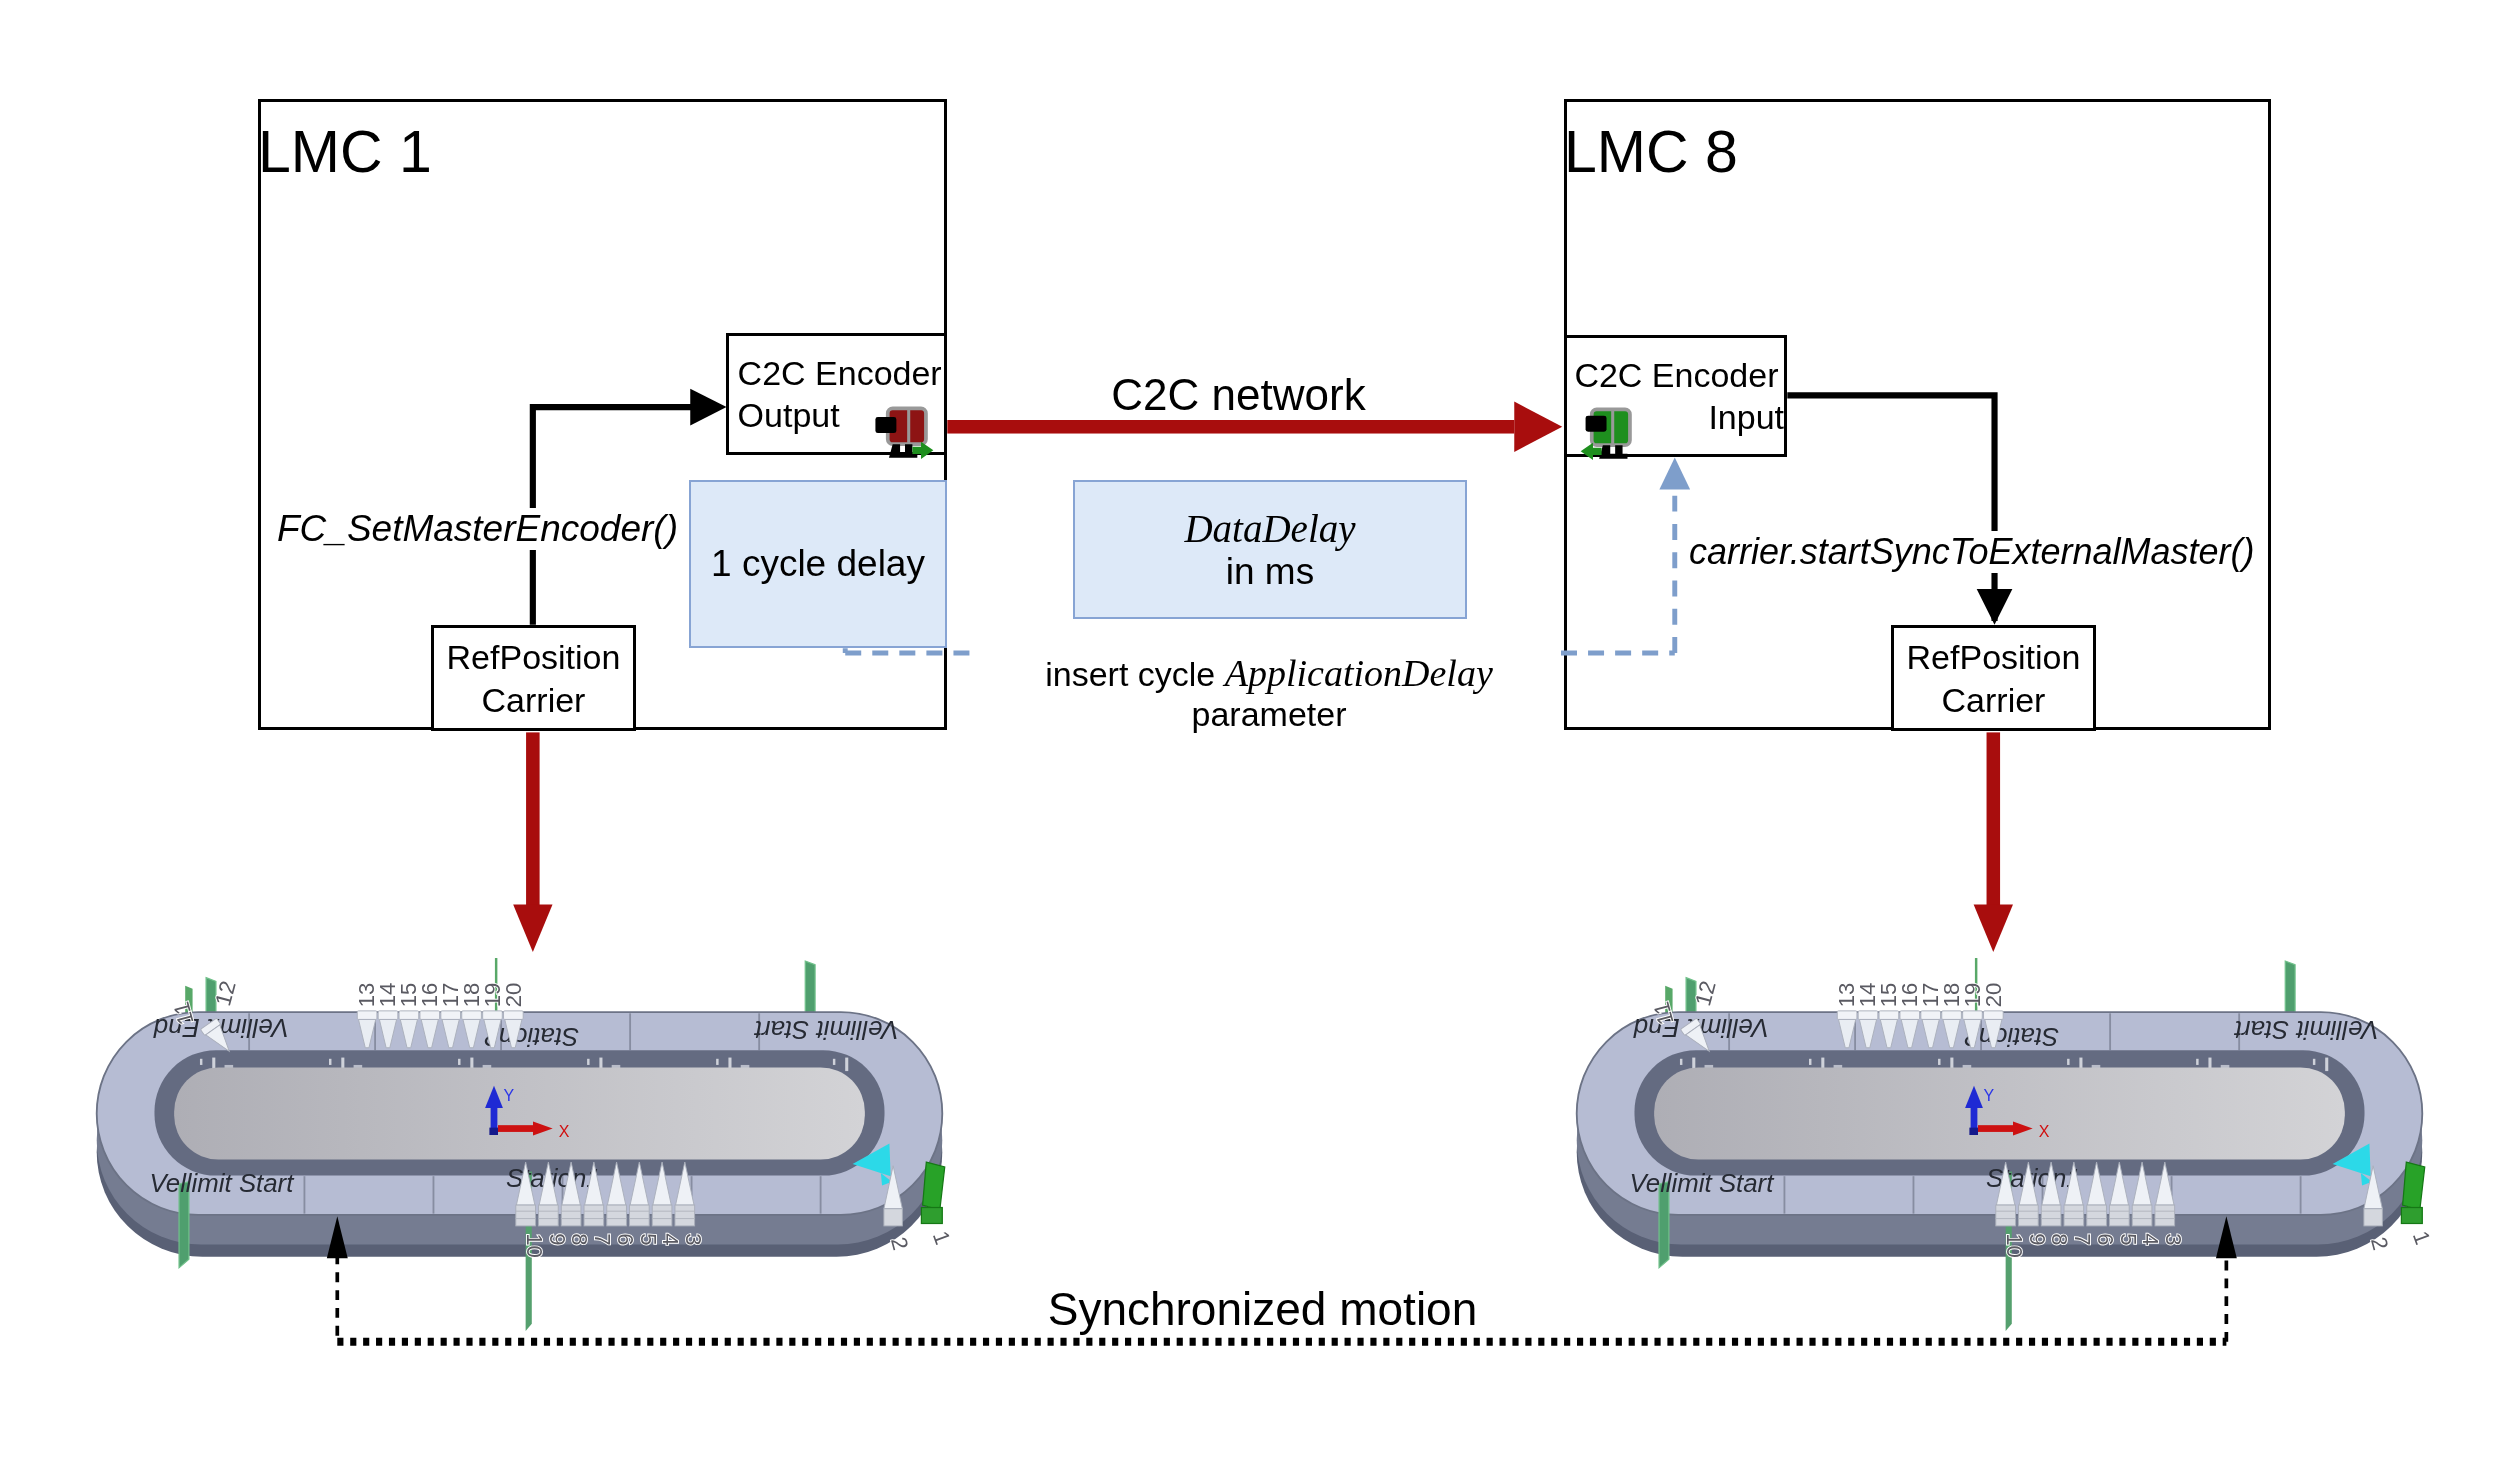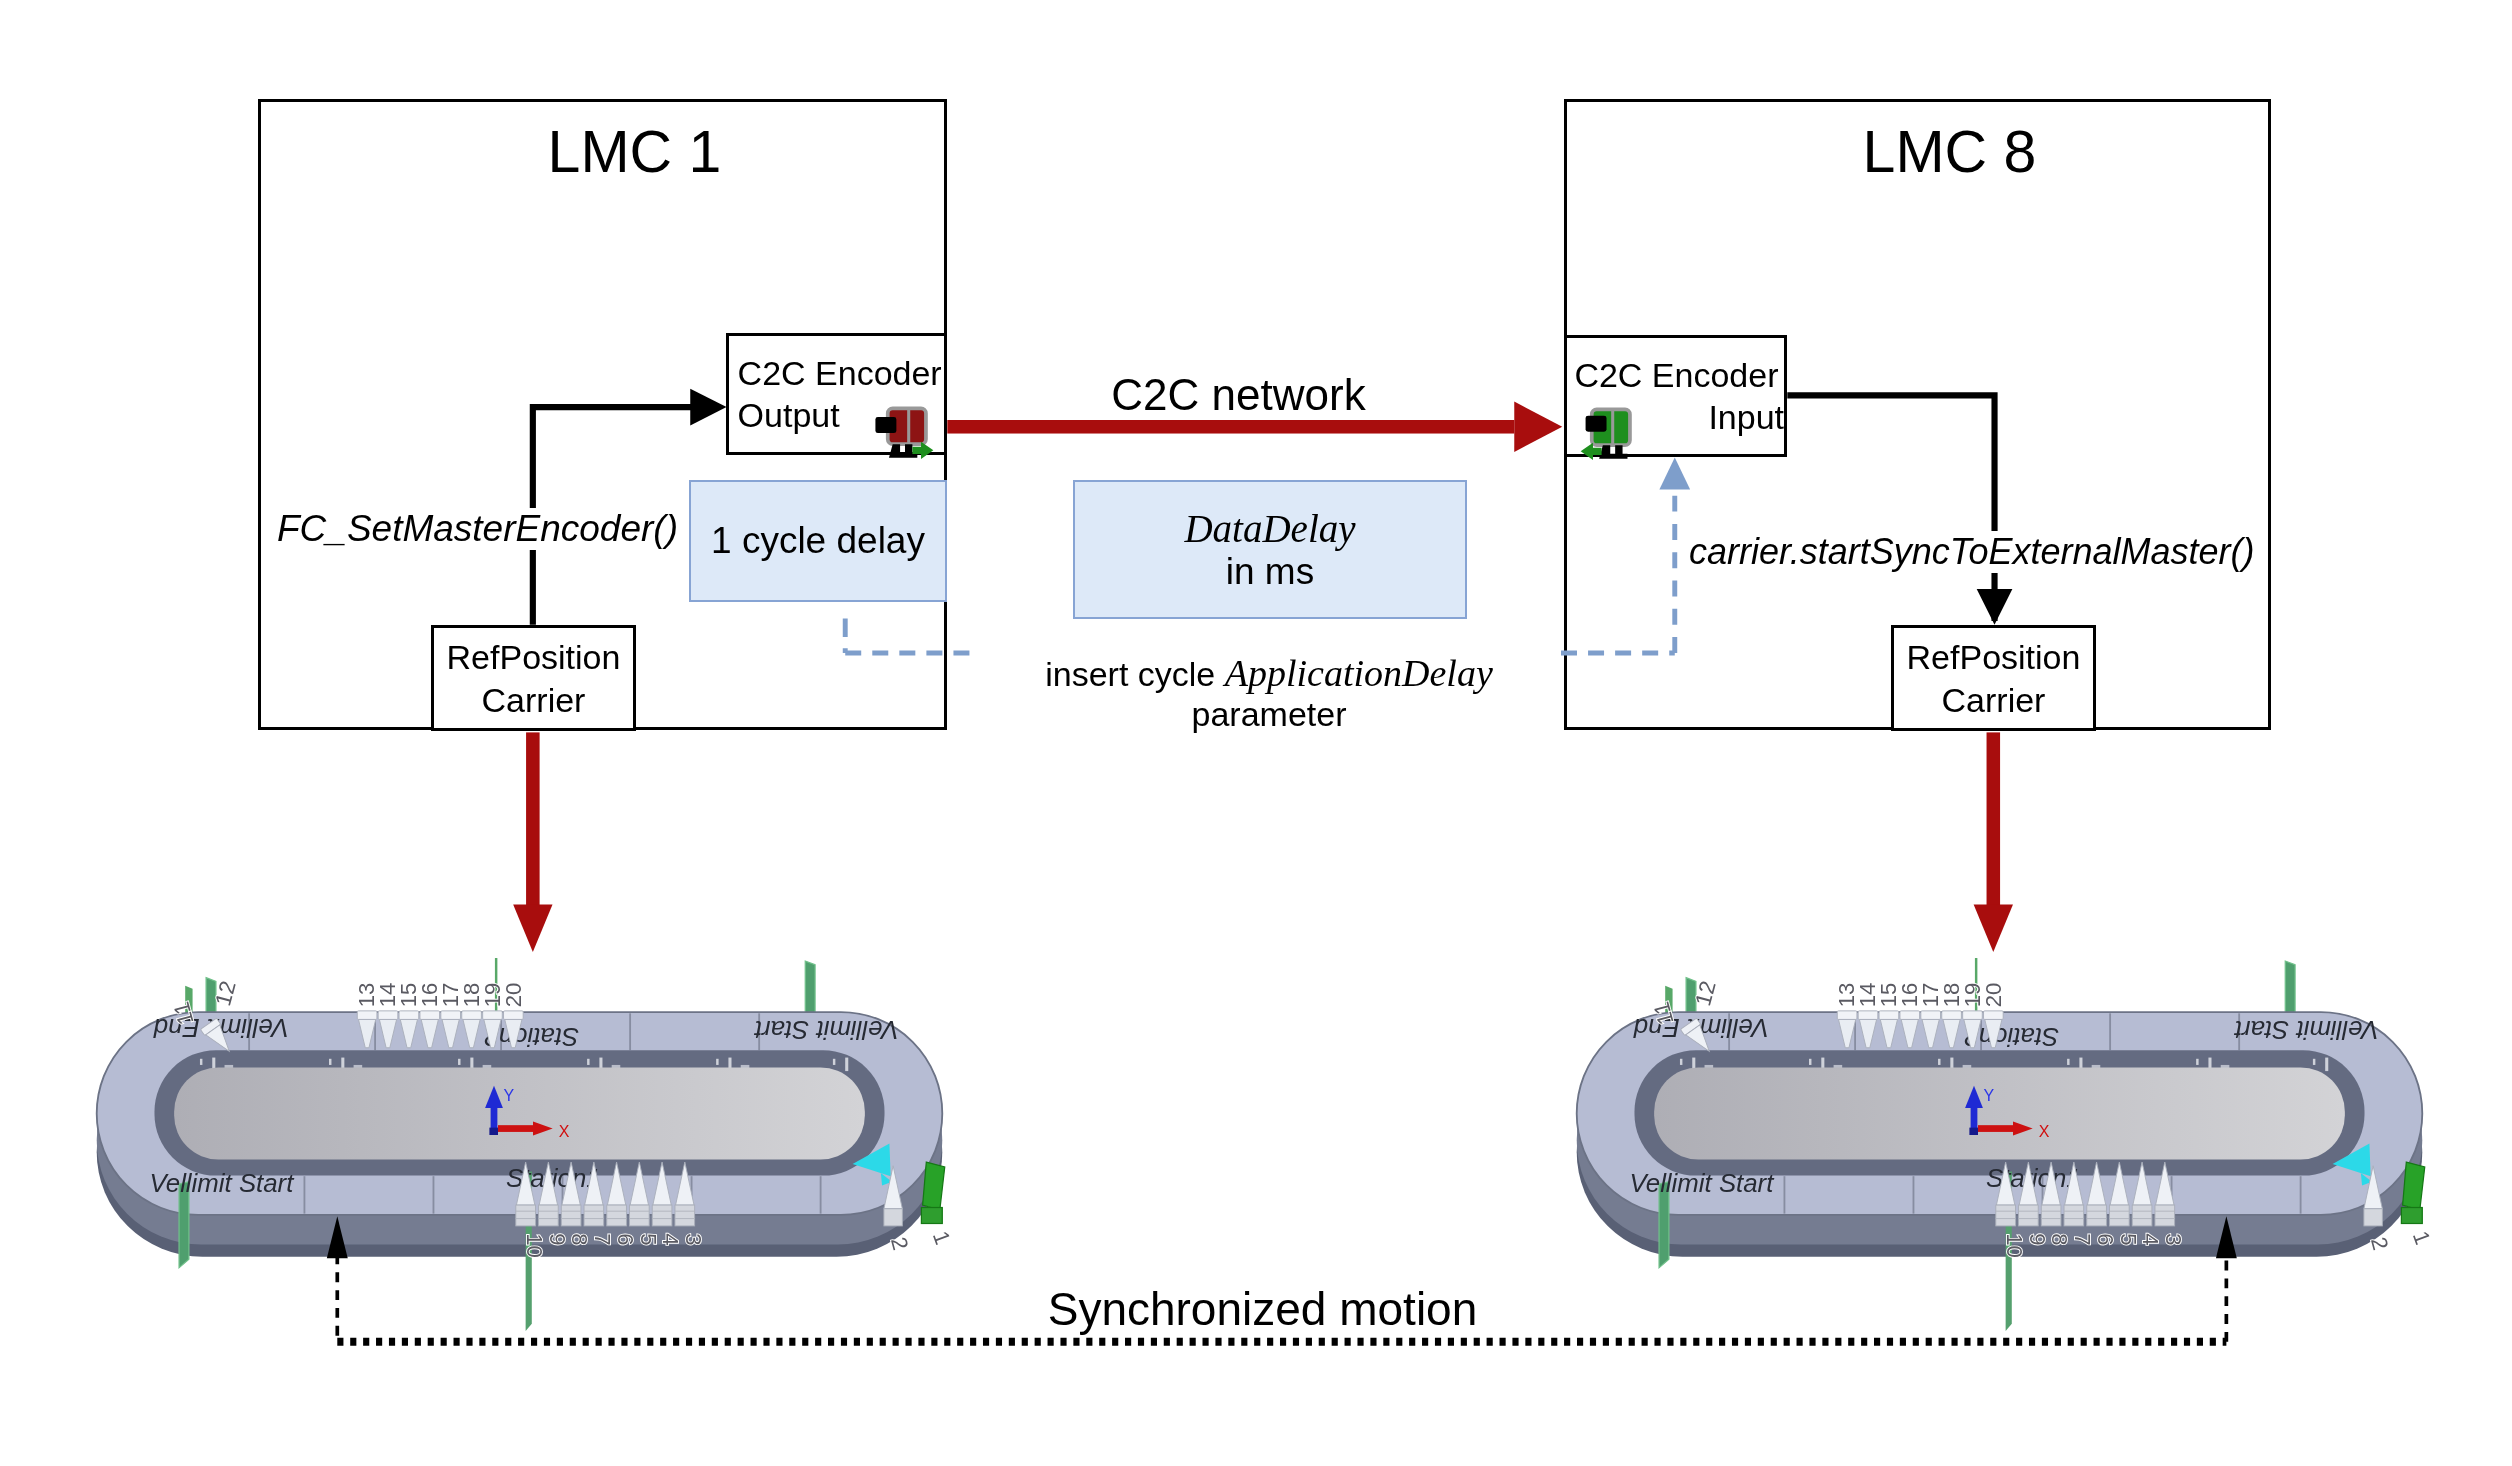--- a/index.html
+++ b/index.html
@@ -1,19 +1,19 @@
 <!DOCTYPE html>
 <html style="font-size:9.8px"><head>
 <meta charset="utf-8">
 <style>
   html,body{margin:0;padding:0;background:#fff;}
   body{position:relative;width:2512px;height:1466px;overflow:hidden;
        font-family:"Liberation Sans",sans-serif;color:#000;}
   .lmc{position:absolute;border:3.1px solid #000;background:#fff;box-sizing:border-box;}
-  .title{position:absolute;text-align:center;font-size:59px;color:#000;padding-left:32px;}
+  .title{position:absolute;font-size:59px;color:#000;}
   .innerbox{position:absolute;border:3.1px solid #000;background:#fff;box-sizing:border-box;
             font-size:34px;line-height:42px;}
   .refbox{position:absolute;border:3.1px solid #000;background:#fff;box-sizing:border-box;
           font-size:34px;line-height:43px;text-align:center;padding-top:8px;}
   .bluebox{position:absolute;border:2.5px solid #87a4d4;background:#dde9f8;box-sizing:border-box;
            display:flex;flex-direction:column;align-items:center;justify-content:center;}
   .bluebox .sans{font-size:37px;}
   .serif-it{font-family:"Liberation Serif",serif;font-style:italic;}
   .lbl{position:absolute;background:#fff;}
   .it{font-style:italic;}
@@ -318,21 +318,21 @@
 
 <div class="refbox" style="left:431px;top:625px;width:205px;height:106px;">
   <div>RefPosition</div>
   <div>Carrier</div>
 </div>
 <div class="refbox" style="left:1891px;top:625px;width:205px;height:106px;">
   <div>RefPosition</div>
   <div>Carrier</div>
 </div>
 
-<div class="bluebox" style="left:689px;top:480px;width:258px;height:122px;">
+<div class="bluebox" style="left:689px;top:480px;width:258px;height:168px;">
   <div class="sans">1 cycle delay</div>
 </div>
 <div class="bluebox" style="left:1073px;top:480px;width:394px;height:139px;">
   <div class="serif-it" style="font-size:39px;">DataDelay</div>
   <div class="sans">in ms</div>
 </div>
 
 <div class="lbl ctr" style="left:1054px;top:354px;width:369px;font-size:44px;">C2C network</div>
 
 <div class="lbl it" style="left:277px;top:508px;width:395px;font-size:37px;text-align:right;">FC_SetMasterEncoder()</div>

